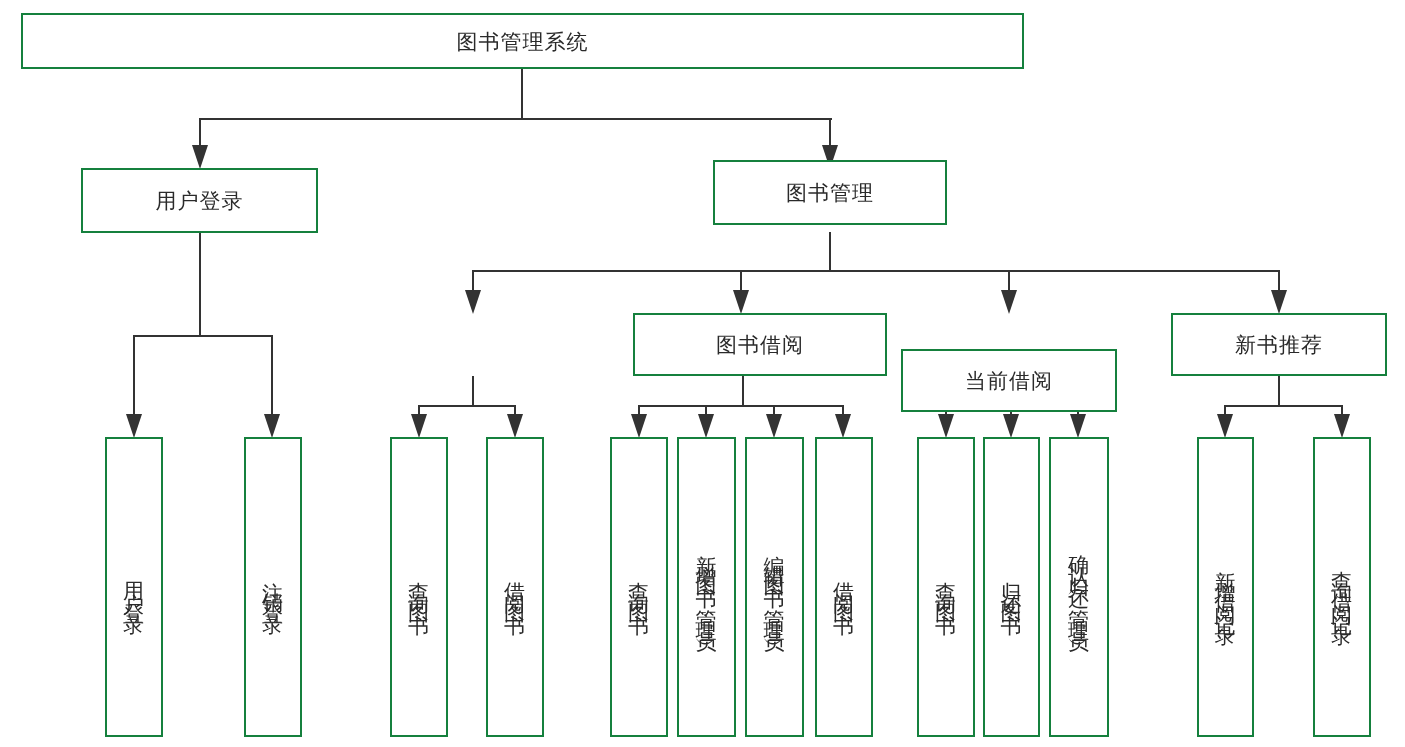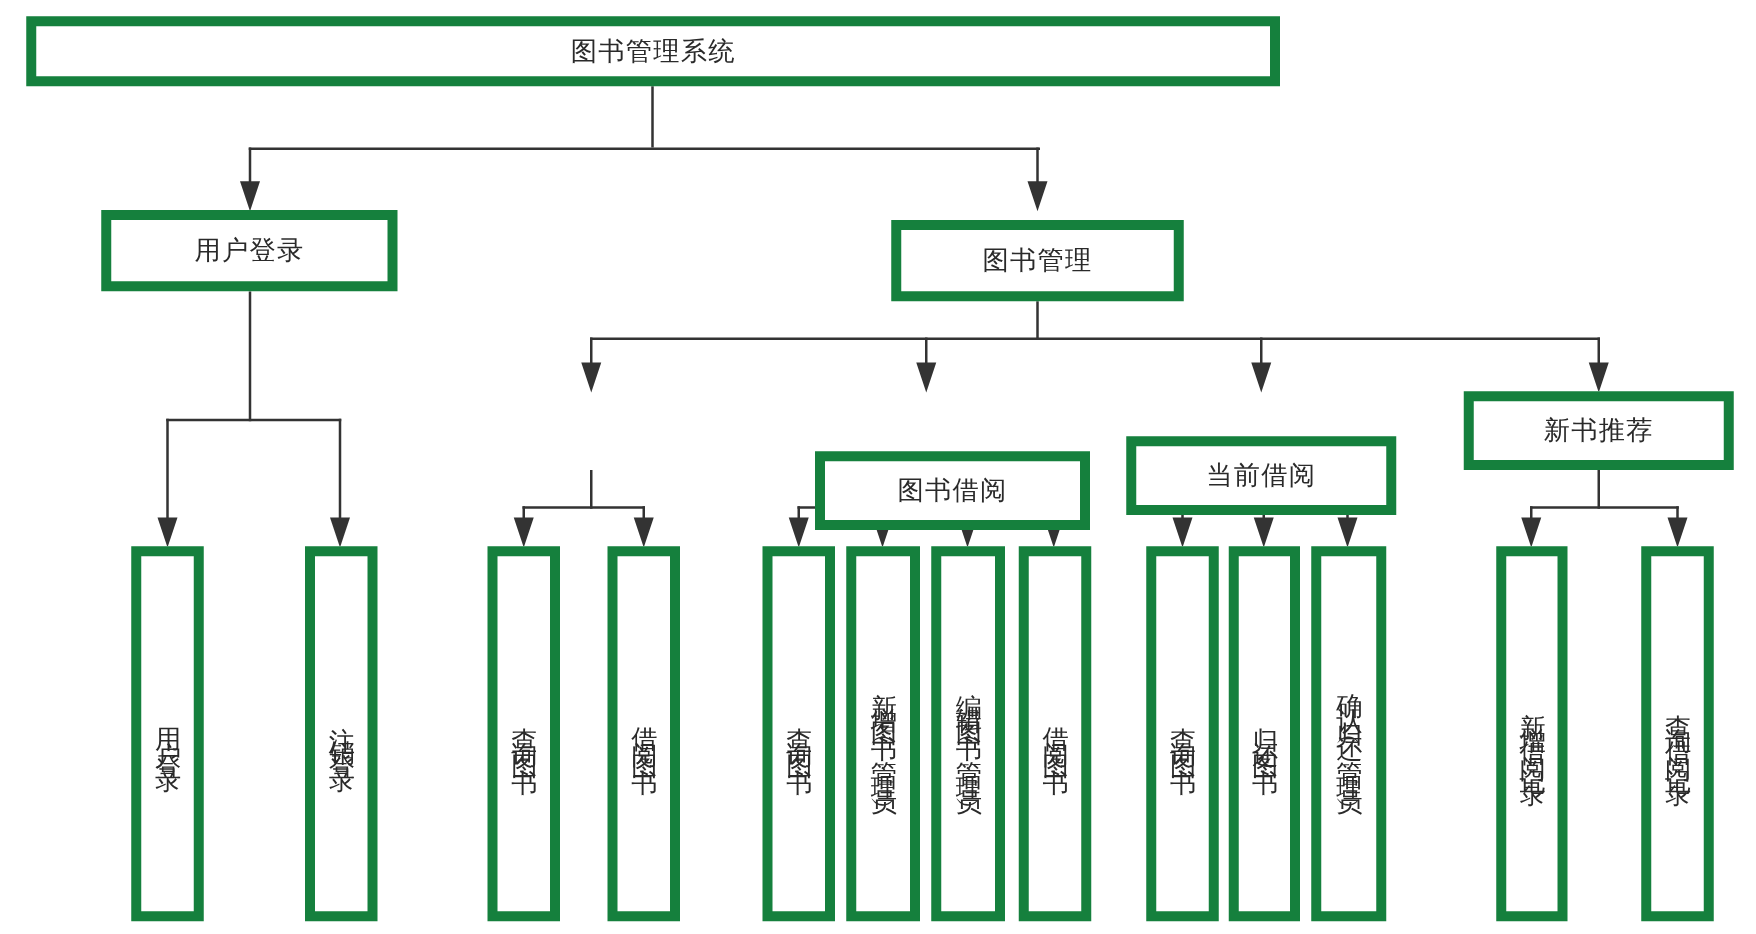--- a/index.html
+++ b/index.html
@@ -7,21 +7,21 @@
   #stage {
     position: relative;
     width: 1405px;
     height: 747px;
     background: #ffffff;
     overflow: hidden;
   }
   .box {
     position: absolute;
     background: #ffffff;
-    border: 8px solid #15803d;
+    border: 2px solid #15803d;
     box-sizing: border-box;
     display: flex;
     align-items: center;
     justify-content: center;
     color: #2a2a2a;
     z-index: 2;
     text-align: center;
   }
   .lbl {
     font-size: 21px;
@@ -71,21 +71,21 @@
   <div class="vl" style="left:521px;top:68px;height:50px;"></div>
   <div class="hl" style="left:199px;top:118px;width:633px;"></div>
   <div class="vl" style="left:199px;top:118px;height:30px;"></div>
   <div class="ar" style="left:192px;top:145px;"></div>
   <div class="vl" style="left:829px;top:118px;height:30px;"></div>
   <div class="ar" style="left:822px;top:145px;"></div>
 
   <div class="box" style="left:81px;top:168px;width:237px;height:65px;">
     <span class="lbl">用户登录</span>
   </div>
-  <div class="box" style="left:713px;top:176px;width:234px;height:65px;">
+  <div class="box" style="left:713px;top:160px;width:234px;height:65px;">
     <span class="lbl">图书管理</span>
   </div>
 
   <div class="vl" style="left:199px;top:233px;height:104px;"></div>
   <div class="hl" style="left:133px;top:335px;width:140px;"></div>
   <div class="vl" style="left:133px;top:335px;height:84px;"></div>
   <div class="ar" style="left:126px;top:414px;"></div>
   <div class="vl" style="left:271px;top:335px;height:84px;"></div>
   <div class="ar" style="left:264px;top:414px;"></div>
 
@@ -93,21 +93,21 @@
   <div class="hl" style="left:472px;top:270px;width:808px;"></div>
   <div class="vl" style="left:472px;top:270px;height:24px;"></div>
   <div class="ar" style="left:465px;top:290px;"></div>
   <div class="vl" style="left:740px;top:270px;height:24px;"></div>
   <div class="ar" style="left:733px;top:290px;"></div>
   <div class="vl" style="left:1008px;top:270px;height:24px;"></div>
   <div class="ar" style="left:1001px;top:290px;"></div>
   <div class="vl" style="left:1278px;top:270px;height:24px;"></div>
   <div class="ar" style="left:1271px;top:290px;"></div>
 
-  <div class="box" style="left:652px;top:313px;width:220px;height:63px;margin-top:48px;">
+  <div class="box" style="left:633px;top:313px;width:254px;height:63px;">
     <span class="lbl">图书借阅</span>
   </div>
   <div class="box" style="left:901px;top:313px;width:216px;height:63px;margin-top:36px;">
     <span class="lbl">当前借阅</span>
   </div>
   <div class="box" style="left:1171px;top:313px;width:216px;height:63px;">
     <span class="lbl">新书推荐</span>
   </div>
 
   <div class="vl" style="left:472px;top:376px;height:31px;"></div>

